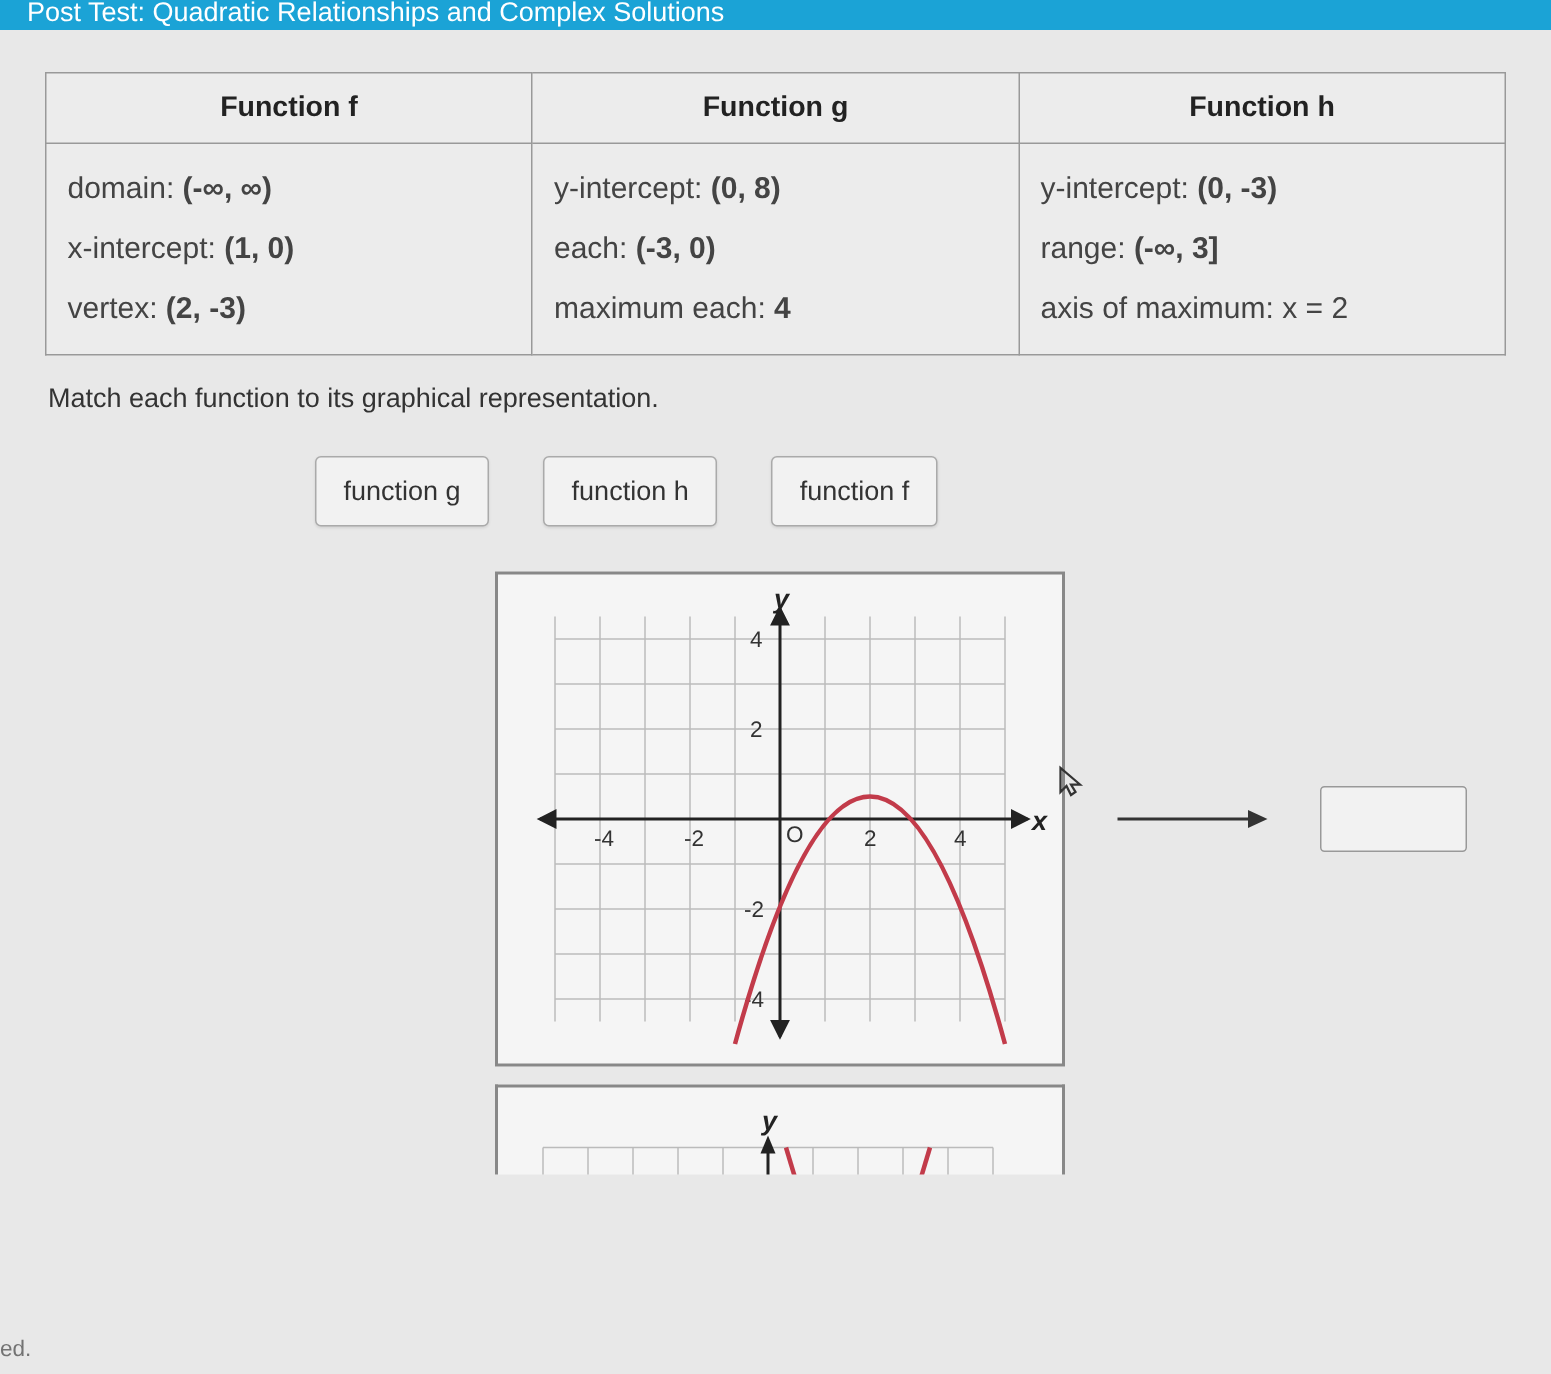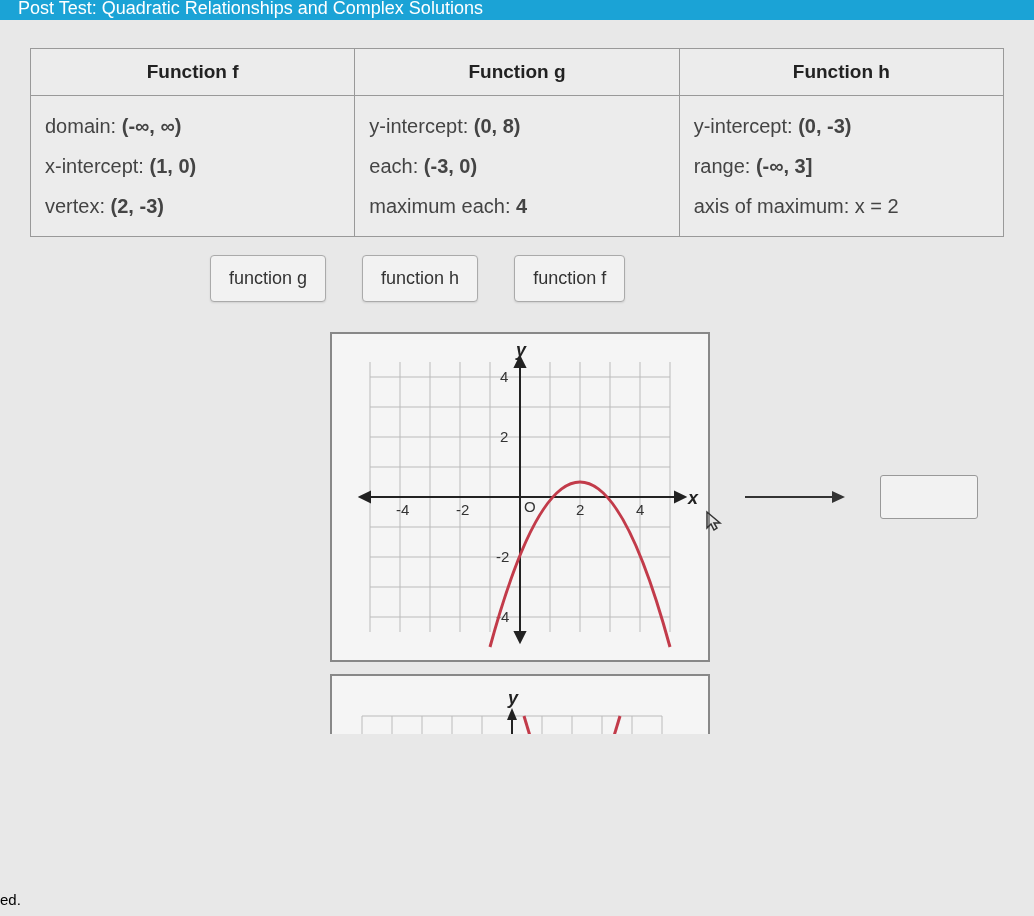--- a/index.html
+++ b/index.html
@@ -105,21 +105,21 @@
       border: 2px solid #888;
       border-bottom: none;
       background: #f5f5f5;
       position: relative;
     }
     .footer-text {
       position: absolute;
       bottom: 8px;
       left: 0;
       font-size: 15px;
-      color: #000000;
+      color: #737373;
     }
     .cursor-icon {
       position: absolute;
       left: 705px;
       top: 510px;
       font-size: 18px;
       color: #333;
       pointer-events: none;
     }
   </style>
@@ -154,20 +154,21 @@
         </td>
         <td>
           <span class="italic">y-intercept: </span><b>(0, -3)</b><br>
           <span>range: </span><b>(-∞, 3]</b><br>
           <span>axis of maximum: </span><span class="italic">x = 2</span>
         </td>
       </tr>
     </tbody>
   </table>
 
+  <div class="instruction">Match each function to its graphical representation.</div>
 
   <div class="draggables-row">
     <div class="drag-tile"><span>function g</span></div>
     <div class="drag-tile"><span>function h</span></div>
     <div class="drag-tile"><span>function f</span></div>
   </div>
 
   <div class="graph-area">
     <div class="graph-box">
       <svg width="360" height="310" viewBox="0 0 360 310">

